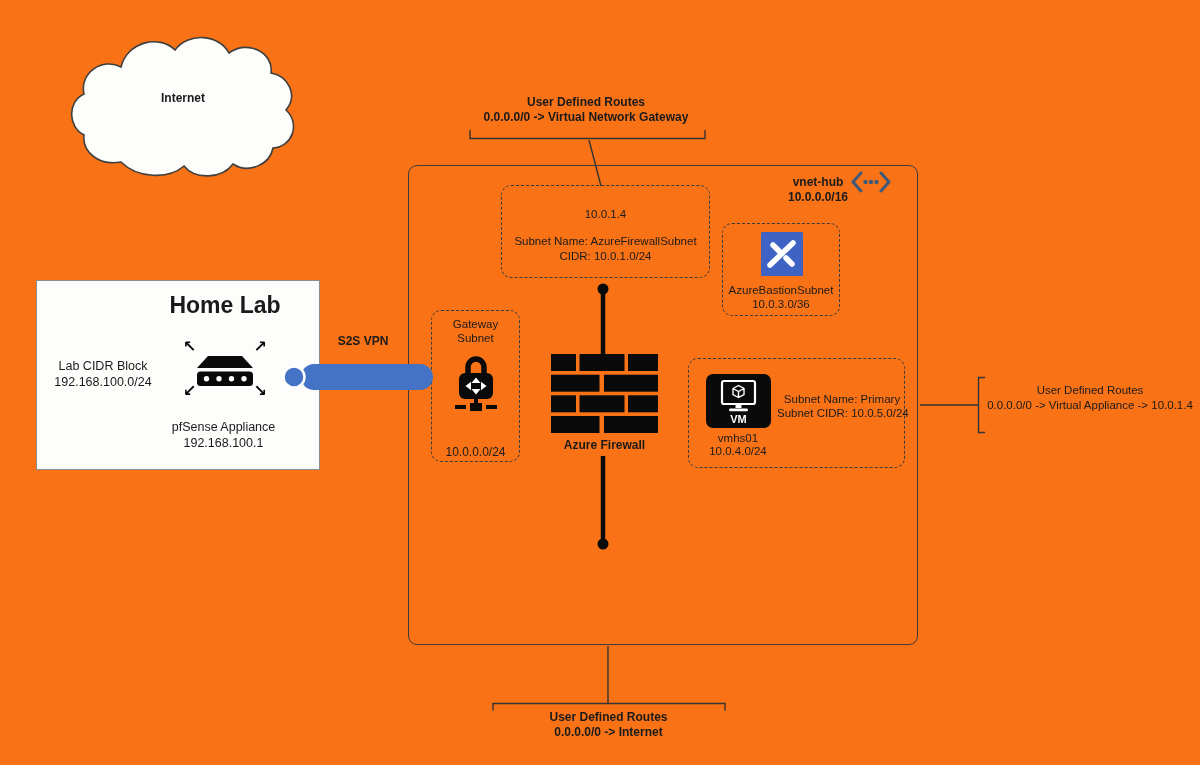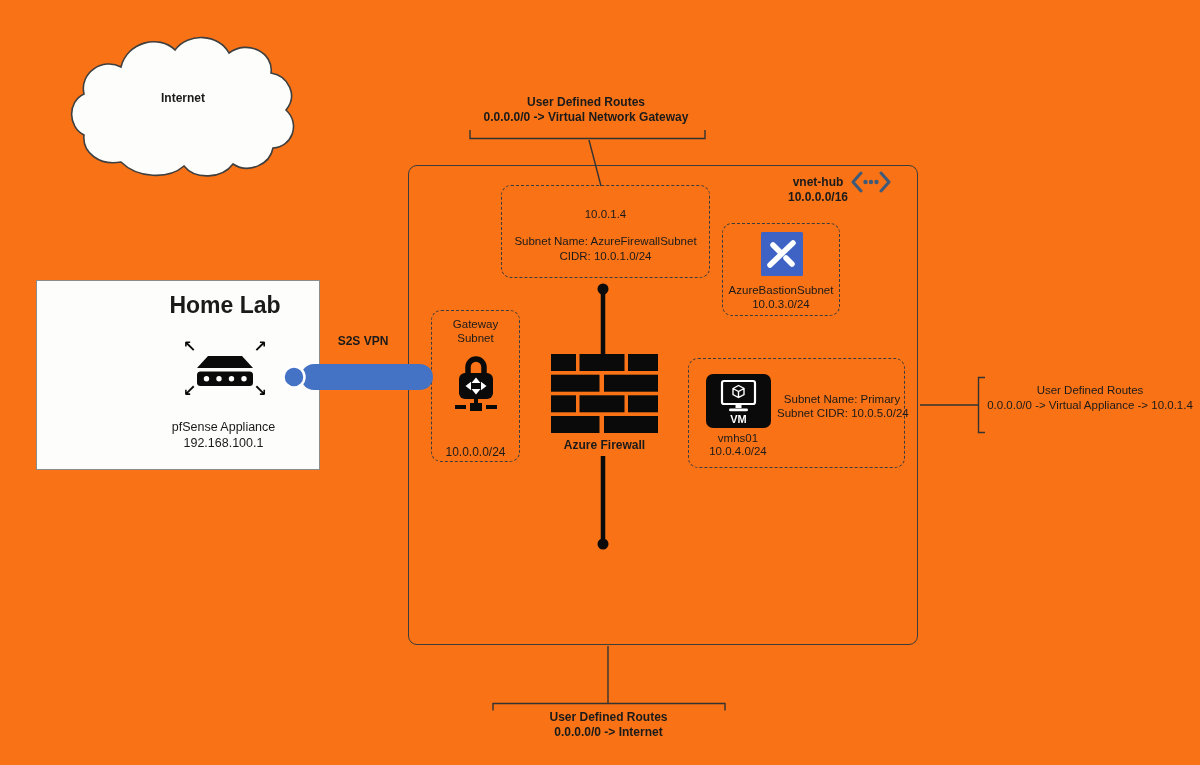--- a/index.html
+++ b/index.html
@@ -39,20 +39,24 @@
 
   <div class="abs cloud-wrap">
     <svg width="246" height="160" viewBox="0 0 246 160">
       <path d="M63,134 C42,138 24,125 26,107 C10,99 9,74 26,66 C21,45 45,29 63,39 C69,14 101,6 117,22 C130,4 161,6 171,25 C190,11 216,25 213,45 C231,48 240,68 228,82 C243,96 234,119 215,120 C212,137 190,146 175,136 C164,151 137,152 126,138 C110,152 79,150 63,134 Z" fill="#fdfdfb" stroke="#3f3f3f" stroke-width="1.6"></path>
     </svg>
   </div>
   <div class="abs cloud-label lbl12">Internet</div>
 
   <div class="abs homelab-box"></div>
   <div class="abs hl-title">Home Lab</div>
+  <div class="abs reg12" style="left:40px; top:359px; width:126px;">
+    <div>Lab CIDR Block</div>
+    <div>192.168.100.0/24</div>
+  </div>
 
   <div class="abs pf-wrap">
     <span class="pf-arrow" style="left:0; top:-2px;">↖</span>
     <span class="pf-arrow" style="right:0; top:-2px;">↗</span>
     <span class="pf-arrow" style="left:0; bottom:-2px;">↙</span>
     <span class="pf-arrow" style="right:0; bottom:-2px;">↘</span>
     <svg style="position:absolute; left:12px; top:13px;" width="60" height="34" viewBox="0 0 60 34">
       <path d="M2,14 L13,2 L47,2 L58,14 Z" fill="#0a0a0a"></path>
       <rect x="2" y="17.5" width="56" height="14.5" rx="3.5" fill="#0a0a0a"></rect>
       <circle cx="11.5" cy="24.8" r="2.7" fill="#fff"></circle>
@@ -88,21 +92,21 @@
   </div>
 
   <div class="abs dashed-box bastion-box">
     <svg style="position:absolute; left:38px; top:8px;" width="42" height="44" viewBox="0 0 42 44">
       <rect x="0" y="0" width="42" height="44" rx="1.5" fill="var(--bastion-blue)"></rect>
       <path d="M9,33 L32,11" stroke="#fff" stroke-width="5.5" stroke-linecap="round"></path>
       <path d="M12,13 L20,21" stroke="#fff" stroke-width="5.5" stroke-linecap="round"></path>
       <path d="M25,26 L31,32" stroke="#fff" stroke-width="5.5" stroke-linecap="round"></path>
     </svg>
     <div class="inner lbl11" style="top:59px;">AzureBastionSubnet</div>
-    <div class="inner lbl11" style="top:73px;">10.0.3.0/24</div>
+    <div class="inner lbl11" style="top:73px;">10.0.3.0/36</div>
   </div>
 
   <div class="abs dashed-box gateway-box">
     <div class="inner lbl11" style="top:7px; white-space:normal; line-height:13.5px; padding:0 12px;">Gateway Subnet</div>
     <svg style="position:absolute; left:23px; top:42px;" width="42" height="58" viewBox="0 0 42 58">
       <path d="M13,22 V14 A8,8 0 0 1 29,14 V22" fill="none" stroke="#0a0a0a" stroke-width="5.5"></path>
       <rect x="4" y="20" width="34" height="26" rx="6" fill="#0a0a0a"></rect>
       <polygon points="21,24.5 16.5,30 25.5,30" fill="#fff"></polygon>
       <polygon points="21,41.5 16.5,36 25.5,36" fill="#fff"></polygon>
       <polygon points="10.5,33 16,28.8 16,37.2" fill="#fff"></polygon>

